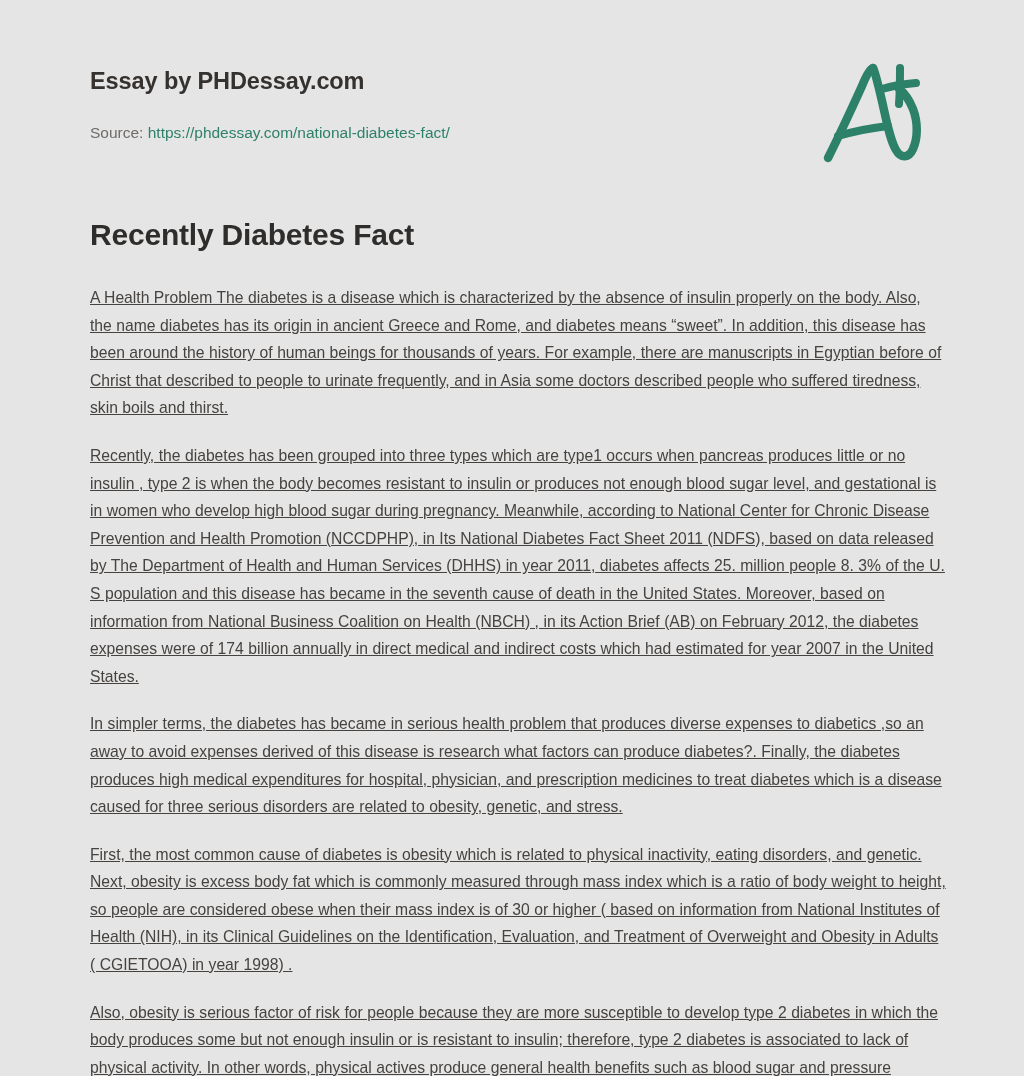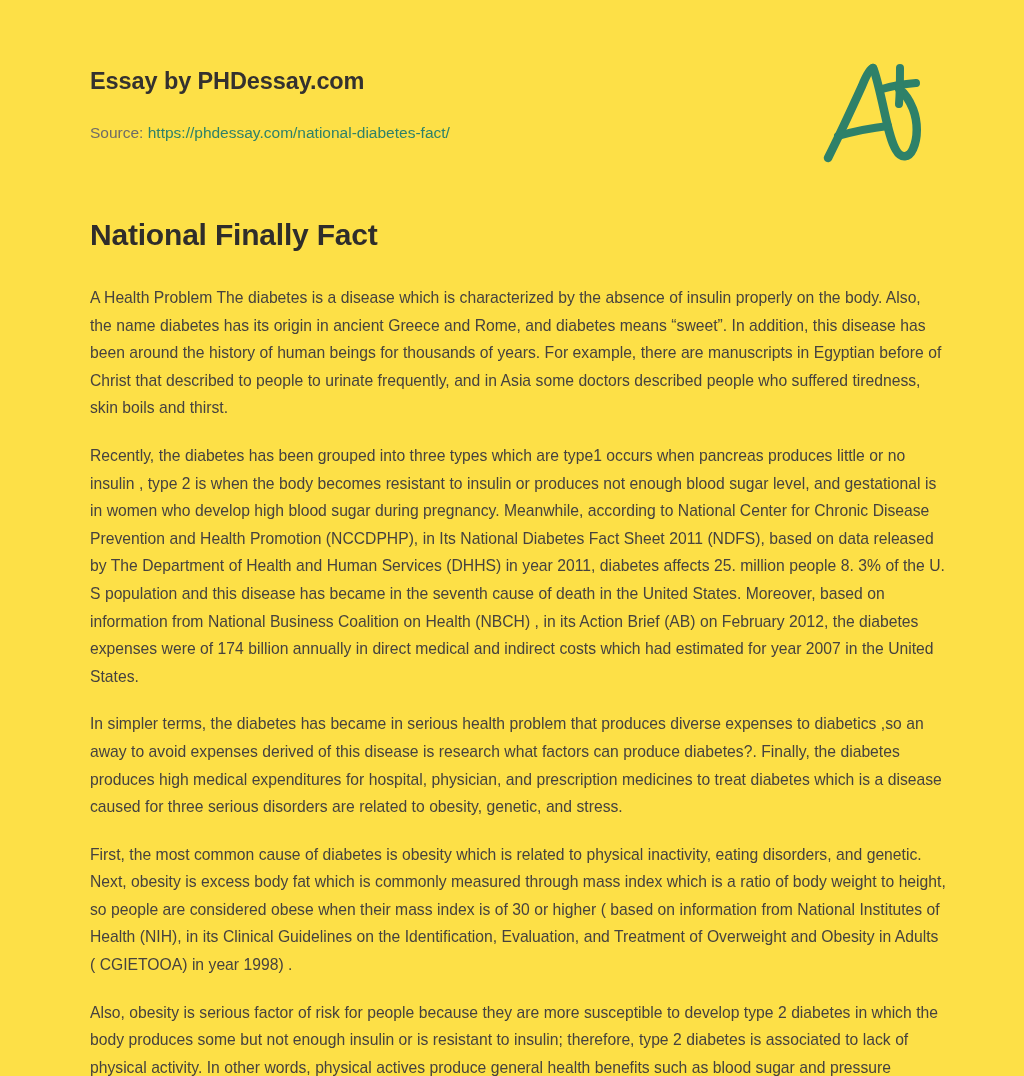--- a/index.html
+++ b/index.html
@@ -15,21 +15,21 @@
     color: #3c3a38;
     overflow: hidden;
   }
 
   .page {
     position: relative;
     width: 1024px;
     height: 1076px;
     box-sizing: border-box;
     padding: 0;
-    background: #fde047;
+    background: #e5e5e5;
   }
 
   
   .header {
     position: absolute;
     top: 0;
     left: 0;
     right: 0;
     height: 190px;
   }
@@ -93,20 +93,21 @@
     margin: 0 0 30px 0;
   }
 
   .body-copy p {
     font-size: 15.7px;
     line-height: 27.6px;
     color: #46423f;
     margin: 0 0 20px 0;
     text-align: left;
     word-spacing: 0.1px;
+    text-decoration: underline;
   }
 
   .body-copy p:last-child {
     margin-bottom: 0;
   }
 </style>
 </head>
 <body>
 
 <div class="page">
@@ -137,21 +138,21 @@
           <path d="M70 37 C 80 34, 92 32, 104 31" stroke-width="8"></path>
 
           <path d="M88 16 C 88 27, 88 40, 87 52" stroke-width="8"></path>
         </g>
       </svg>
     </div>
 
   </div>
 
   <div class="article">
-    <h1 class="doc-title">National Finally Fact</h1>
+    <h1 class="doc-title">Recently Diabetes Fact</h1>
 
     <div class="body-copy">
       <p>A Health Problem The diabetes is a disease which is characterized by the absence of insulin properly on the body. Also, the name diabetes has its origin in ancient Greece and Rome, and diabetes means “sweet”. In addition, this disease has been around the history of human beings for thousands of years. For example, there are manuscripts in Egyptian before of Christ that described to people to urinate frequently, and in Asia some doctors described people who suffered tiredness, skin boils and thirst.</p>
       <p>Recently, the diabetes has been grouped into three types which are type1 occurs when pancreas produces little or no insulin , type 2 is when the body becomes resistant to insulin or produces not enough blood sugar level, and gestational is in women who develop high blood sugar during pregnancy. Meanwhile, according to National Center for Chronic Disease Prevention and Health Promotion (NCCDPHP), in Its National Diabetes Fact Sheet 2011 (NDFS), based on data released by The Department of Health and Human Services (DHHS) in year 2011, diabetes affects 25. million people 8. 3% of the U. S population and this disease has became in the seventh cause of death in the United States. Moreover, based on information from National Business Coalition on Health (NBCH) , in its Action Brief (AB) on February 2012, the diabetes expenses were of 174 billion annually in direct medical and indirect costs which had estimated for year 2007 in the United States.</p>
       <p>In simpler terms, the diabetes has became in serious health problem that produces diverse expenses to diabetics ,so an away to avoid expenses derived of this disease is research what factors can produce diabetes?. Finally, the diabetes produces high medical expenditures for hospital, physician, and prescription medicines to treat diabetes which is a disease caused for three serious disorders are related to obesity, genetic, and stress.</p>
       <p>First, the most common cause of diabetes is obesity which is related to physical inactivity, eating disorders, and genetic. Next, obesity is excess body fat which is commonly measured through mass index which is a ratio of body weight to height, so people are considered obese when their mass index is of 30 or higher ( based on information from National Institutes of Health (NIH), in its Clinical Guidelines on the Identification, Evaluation, and Treatment of Overweight and Obesity in Adults ( CGIETOOA) in year 1998) .</p>
       <p>Also, obesity is serious factor of risk for people because they are more susceptible to develop type 2 diabetes in which the body produces some but not enough insulin or is resistant to insulin; therefore, type 2 diabetes is associated to lack of physical activity. In other words, physical actives produce general health benefits such as blood sugar and pressure properly for adults and children because it is any form of exercise or movement such as household chores, yard work, walking, running, basketballs, or other sports.</p>
 
     </div>
   </div>

